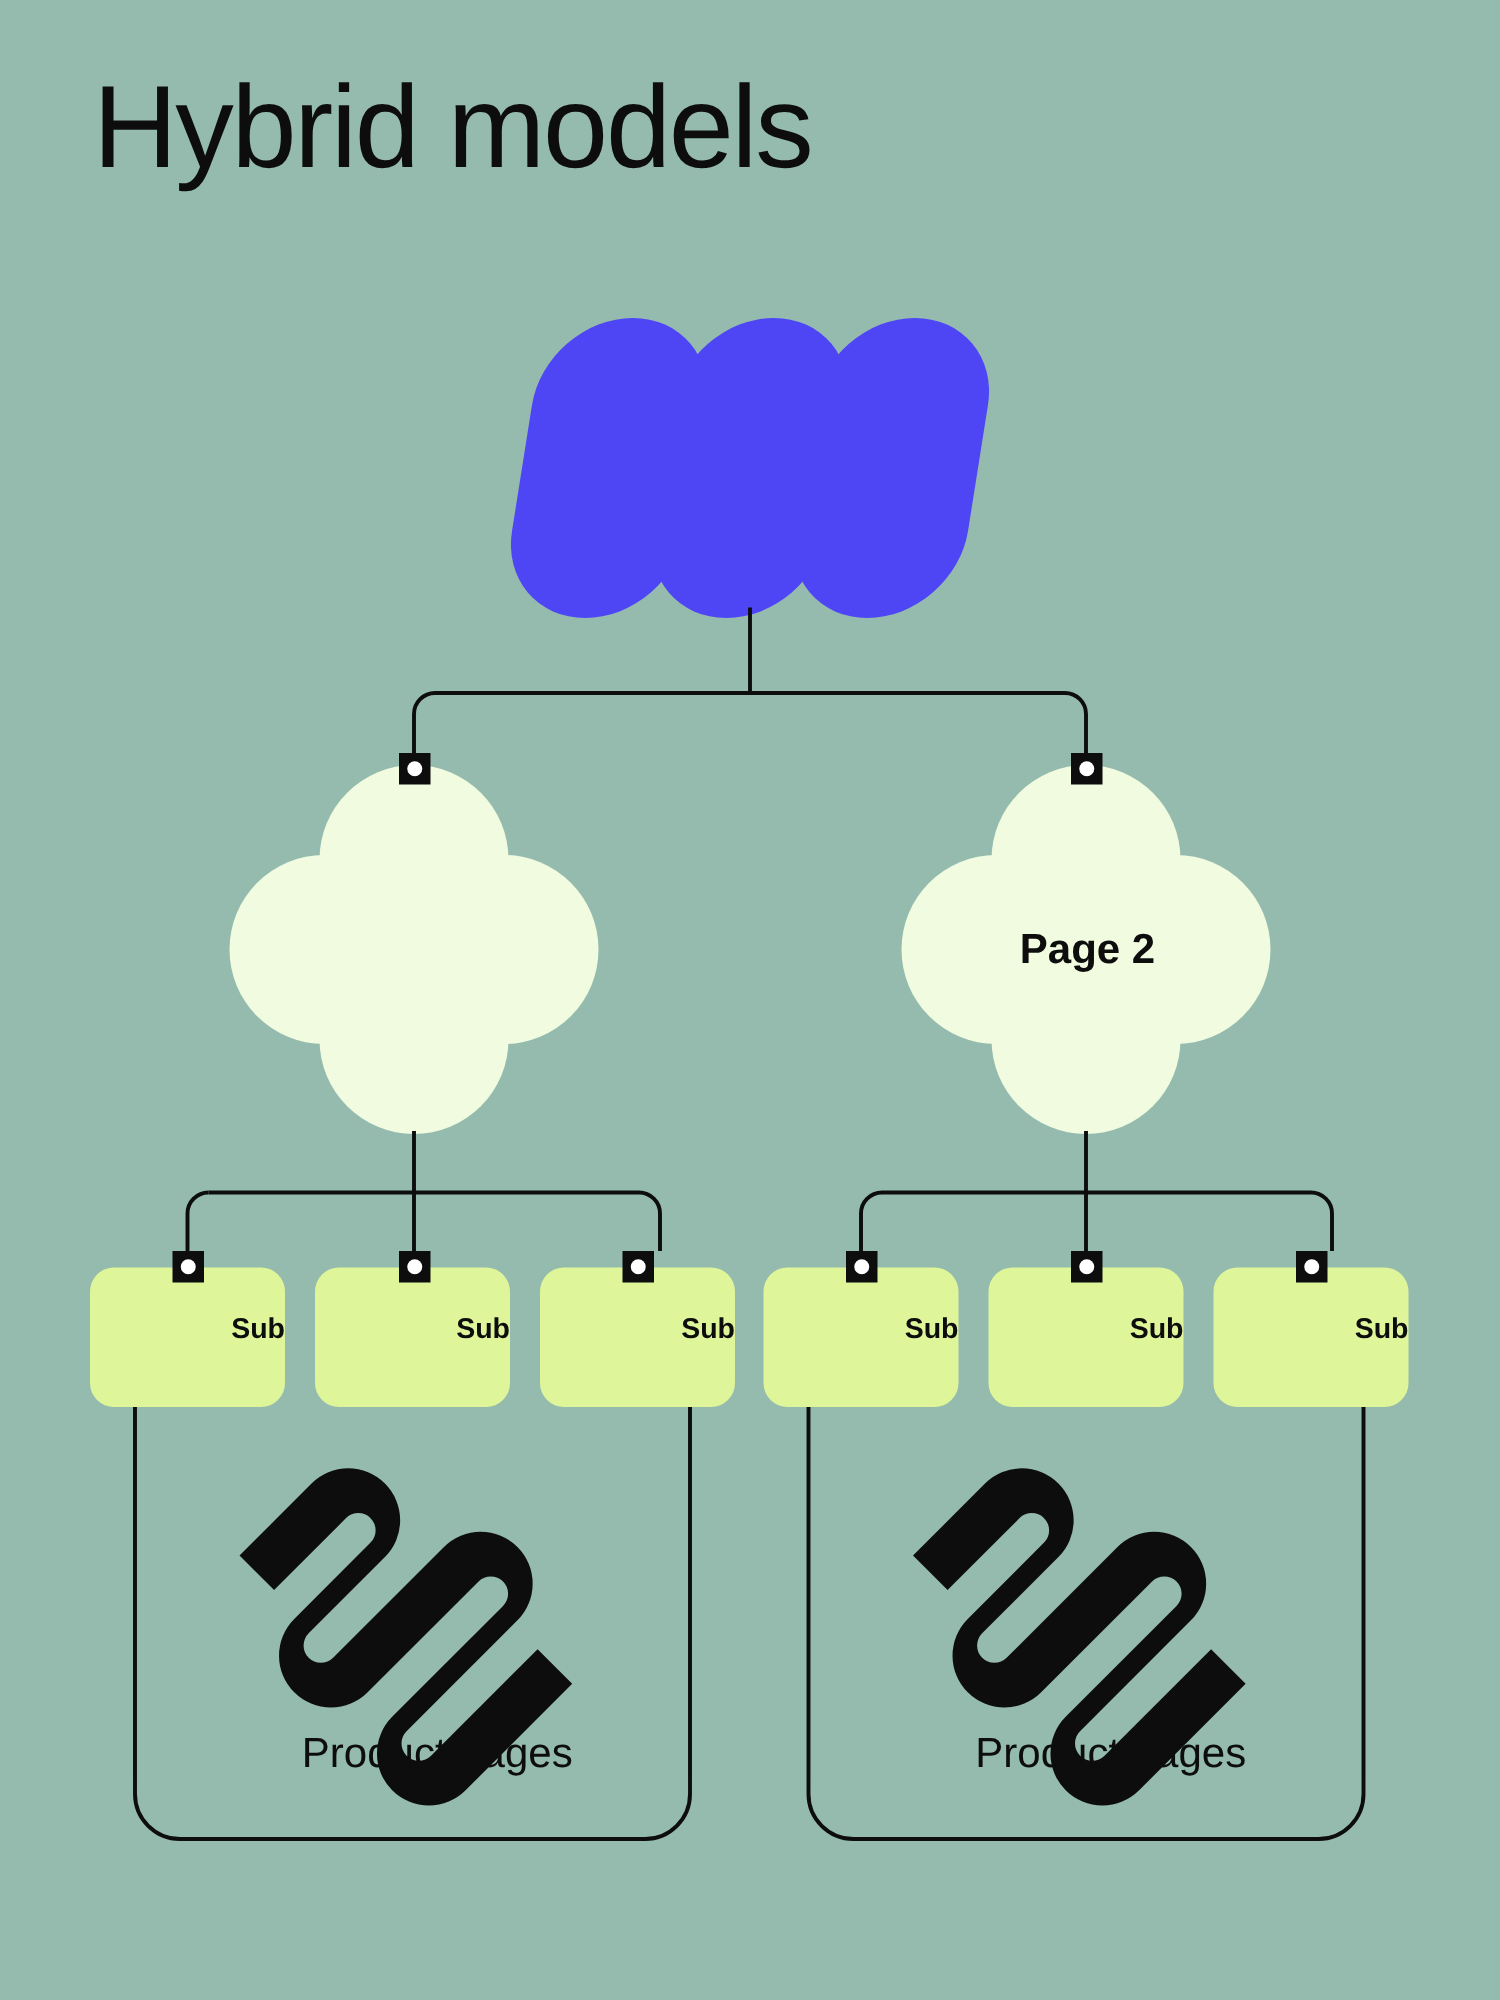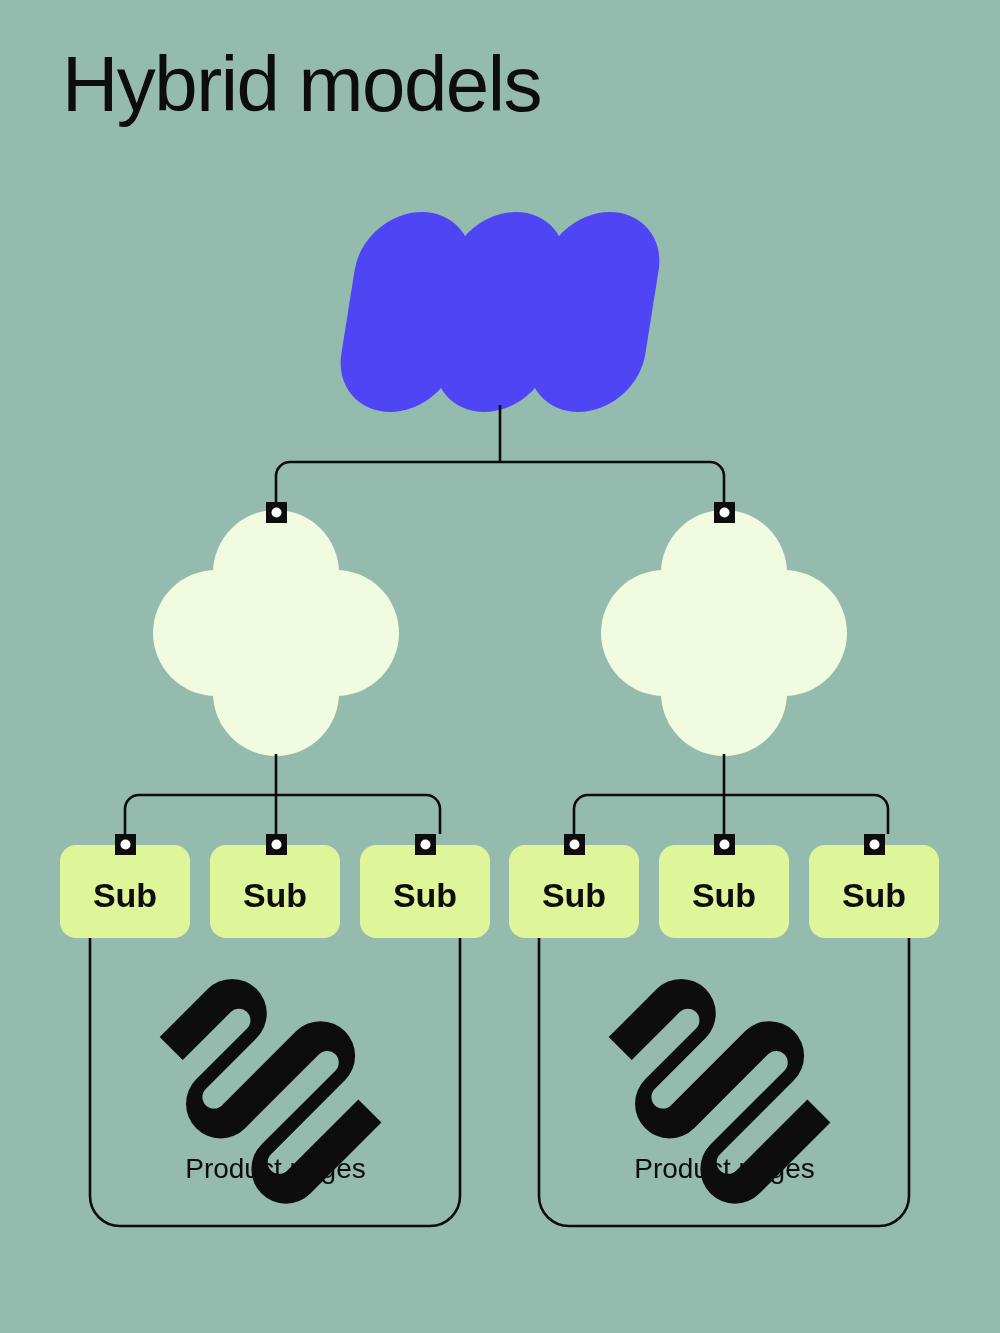--- a/index.html
+++ b/index.html
@@ -52,30 +52,32 @@
     color: #ffffff;
   }
   .label-page {
     font-size: 28px;
     font-weight: 700;
     color: #0d0d0d;
   }
   .label-page1 { left: 155px; top: 617px; width: 242px; }
   .label-page2 { left: 604px; top: 617px; width: 242px; }
   .label-sub {
-    font-size: 34px;
+    font-size: 19px;
     font-weight: 700;
     color: #0d0d0d;
     top: 876px;
+    text-align: right;
   }
   .label-product {
     font-size: 28px;
     font-weight: 500;
     color: #0d0d0d;
     top: 1153px;
+    margin-left: 16px;
   }
   .lp-left  { left: 88px;  width: 375px; }
   .lp-right { left: 537px; width: 375px; }
 </style>
 </head>
 <body>
 
 <div id="stage">
 
   <svg id="diagram" viewBox="0 0 1000 1333">
@@ -228,20 +230,21 @@
       <g>
         <rect x="864" y="834" width="21" height="21" fill="#0d0d0d"></rect>
         <circle cx="874.5" cy="844.5" r="5" fill="#ffffff"></circle>
       </g>
     </g>
   </svg>
 
   <div class="page-title">Hybrid models</div>
 
 
+  <div class="node-label label-page label-page2">Page 2</div>
 
   <div class="node-label label-sub" style="left:60px;width:130px">Sub</div>
   <div class="node-label label-sub" style="left:210px;width:130px">Sub</div>
   <div class="node-label label-sub" style="left:360px;width:130px">Sub</div>
   <div class="node-label label-sub" style="left:509px;width:130px">Sub</div>
   <div class="node-label label-sub" style="left:659px;width:130px">Sub</div>
   <div class="node-label label-sub" style="left:809px;width:130px">Sub</div>
 
   <div class="node-label label-product lp-left">Product pages</div>
   <div class="node-label label-product lp-right">Product pages</div>

